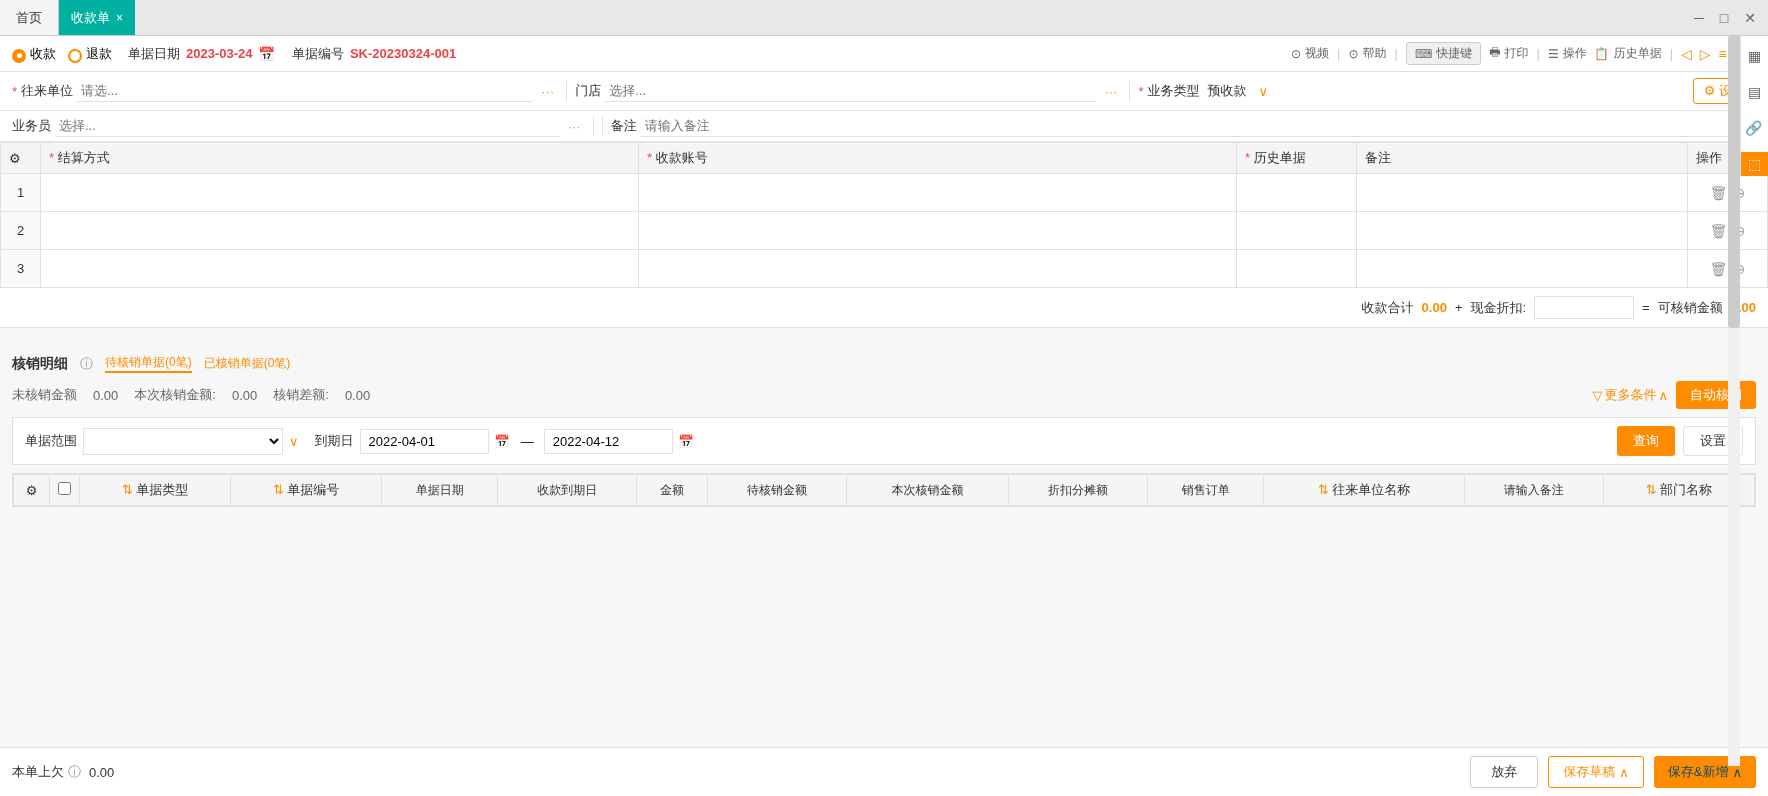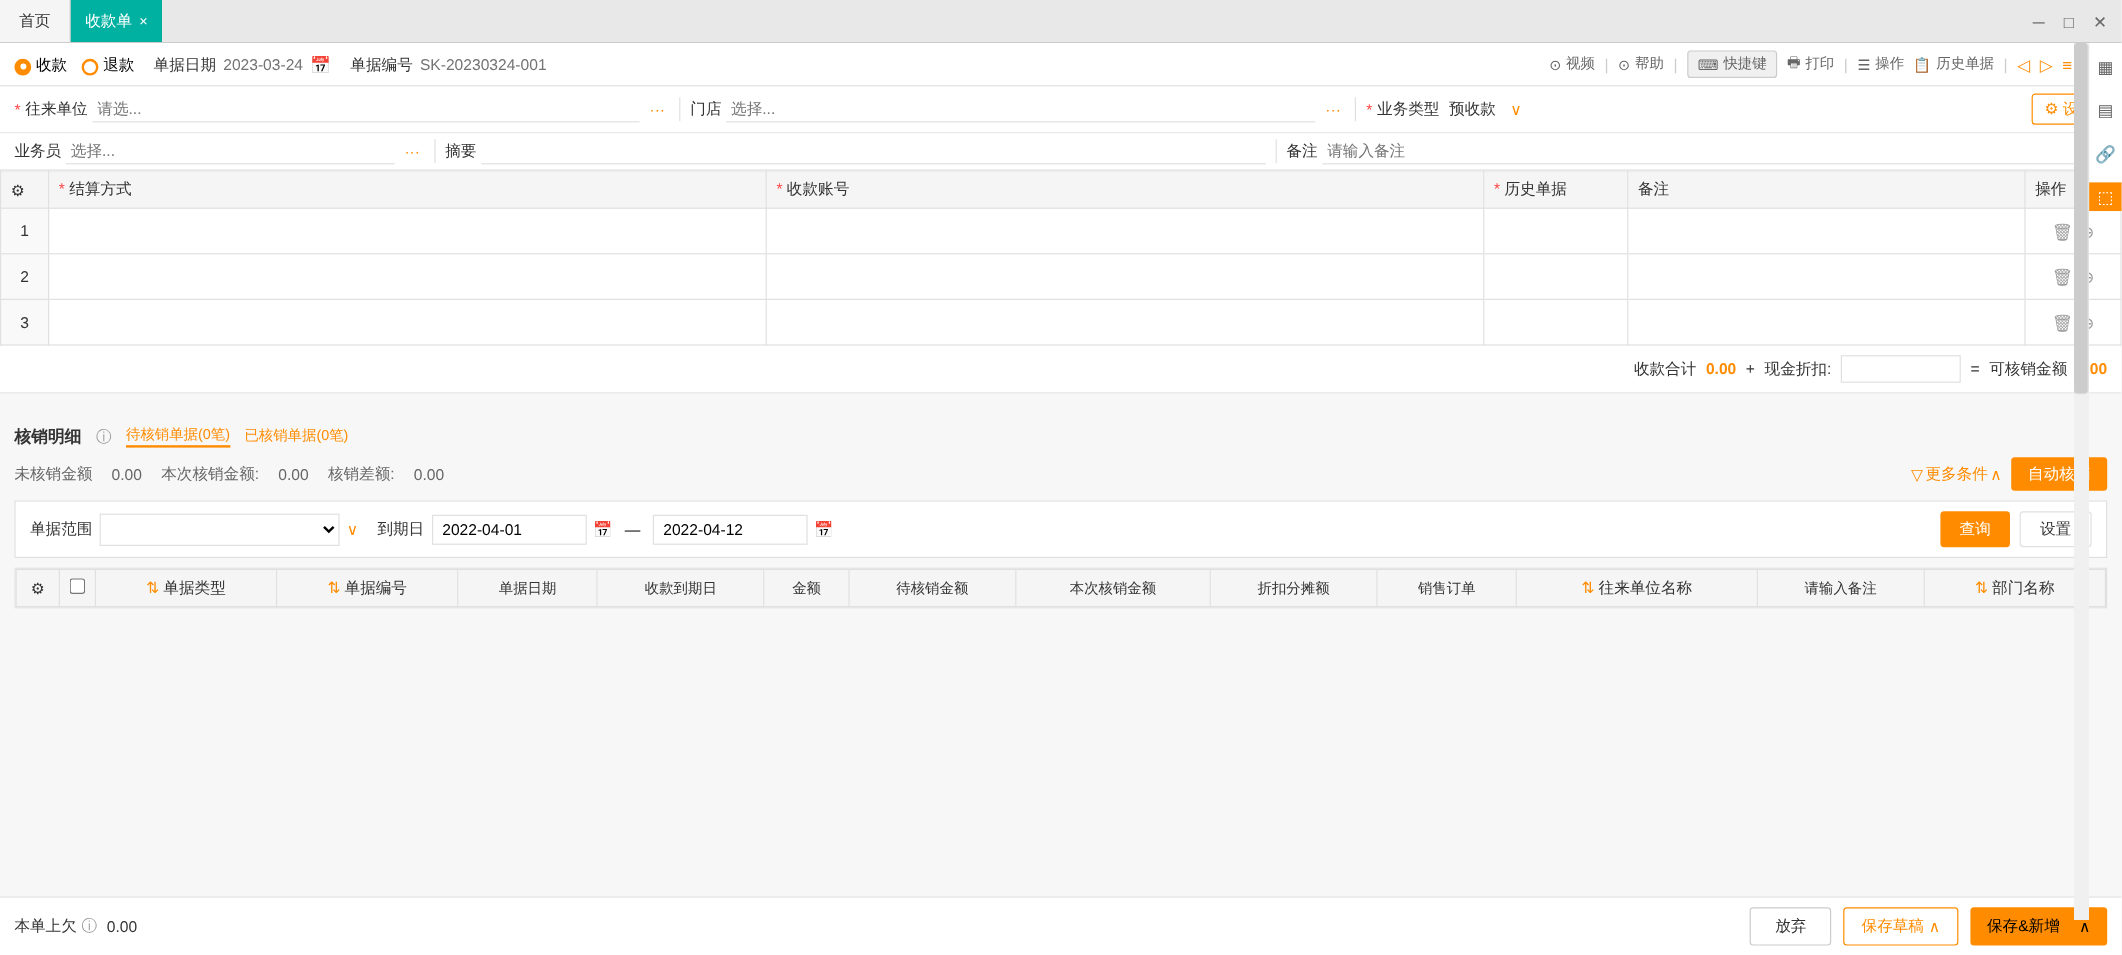--- a/index.html
+++ b/index.html
@@ -45,21 +45,21 @@
     .radio-circle {
       width: 14px; height: 14px; border-radius: 50%;
       border: 2px solid #ff8c00; display: flex; align-items: center; justify-content: center;
     }
     .radio-circle.active { background: #ff8c00; }
     .radio-circle.active::after {
       content: ''; width: 5px; height: 5px; border-radius: 50%; background: white;
     }
     .toolbar-field { display: flex; align-items: center; gap: 6px; }
     .toolbar-label { color: #333; white-space: nowrap; }
-    .toolbar-value { color: #737373; font-weight: normal; }
+    .toolbar-value { color: #ef4444; font-weight: bold; }
     .toolbar-icon { color: #ff8c00; cursor: pointer; font-size: 14px; }
     .toolbar-right { margin-left: auto; display: flex; align-items: center; gap: 8px; }
     .toolbar-action { display: flex; align-items: center; gap: 4px; color: #666; cursor: pointer; }
     .toolbar-action span { color: #666; font-size: 12px; }
     .btn-setting {
       border: 1px solid #ff8c00; color: #ff8c00; background: white;
       padding: 3px 10px; border-radius: 3px; cursor: pointer;
     }
     
     
@@ -176,23 +176,23 @@
     .btn-discard {
       border: 1px solid #ccc; background: white; color: #333;
       padding: 6px 20px; border-radius: 3px; cursor: pointer;
     }
     .btn-draft {
       border: 1px solid #ff8c00; background: white; color: #ff8c00;
       padding: 6px 14px; border-radius: 3px; cursor: pointer;
       display: flex; align-items: center; gap: 4px;
     }
     .btn-save {
-      background: #ff8c00; color: #000000; border: none;
+      background: #ff8c00; color: #0c4a6e; border: none;
       padding: 6px 14px; border-radius: 3px; cursor: pointer;
-      display: flex; align-items: center; gap: 16px;
+      display: flex; align-items: center; gap: 4px;
     }
     
     
     .right-sidebar {
       position: fixed; right: 0; top: 36px;
       width: 28px; background: white; border-left: 1px solid #e0e0e0;
       display: flex; flex-direction: column; align-items: center;
       padding-top: 8px; gap: 12px;
     }
     .sidebar-icon { cursor: pointer; color: #666; font-size: 14px; padding: 4px; }
@@ -301,24 +301,20 @@
     <button class="btn-setting">⚙ 设置</button>
   </div>
 
   <div class="form-row2">
     <div class="form-field" style="flex:0.5;">
       <span class="field-label">业务员</span>
       <input class="field-input" type="text" placeholder="选择..." style="">
       <span class="field-dots">···</span>
     </div>
     <div class="field-divider"></div>
-    <div class="form-field">
-      <span class="field-label">摘要</span>
-      <input class="field-input" type="text" style="">
-    </div>
     <div class="field-divider"></div>
     <div class="form-field">
       <span class="field-label">备注</span>
       <input class="field-input" type="text" placeholder="请输入备注" style="">
     </div>
   </div>
 
   <div class="table-section">
     <table class="data-table">
       <thead>

